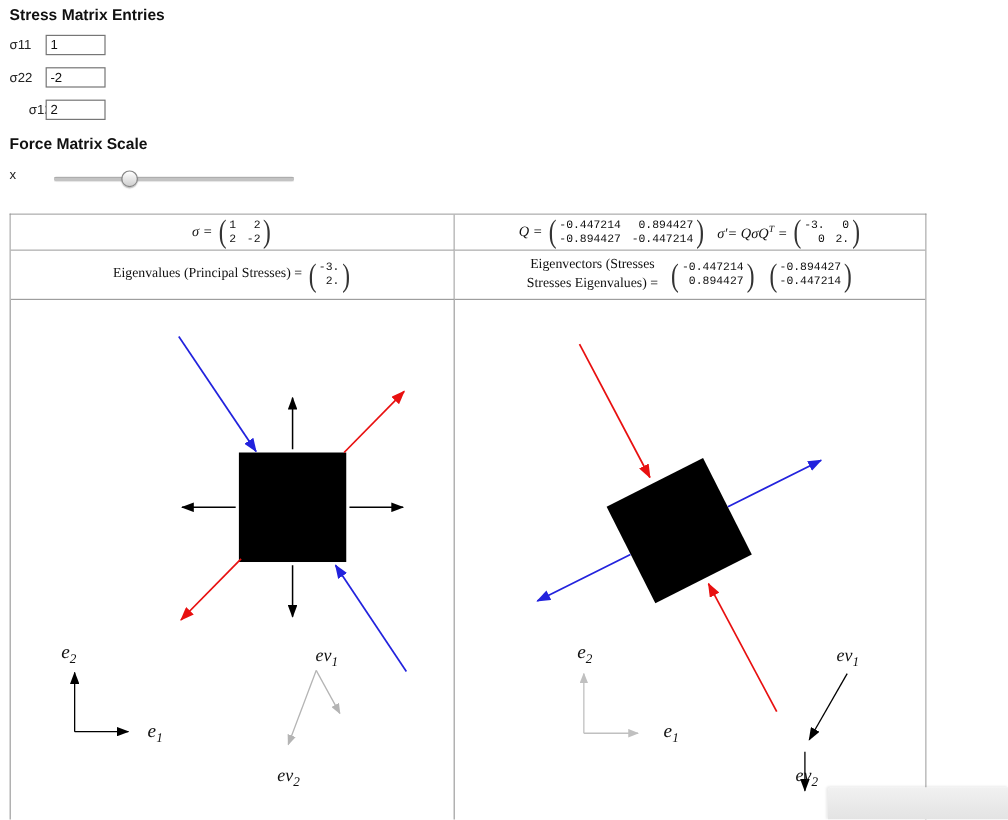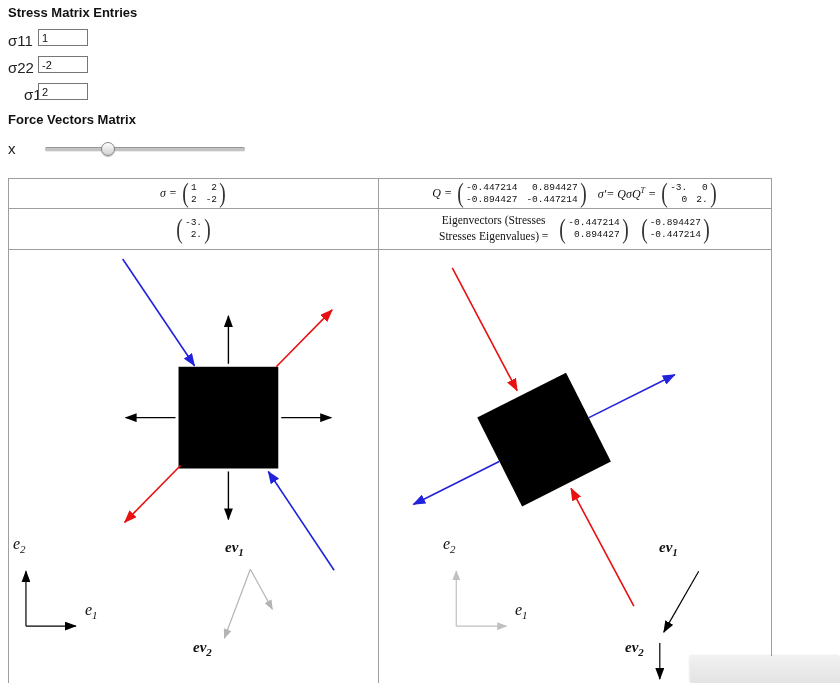--- a/index.html
+++ b/index.html
@@ -4,21 +4,21 @@
 <style>
   html,body{margin:0;padding:0;}
   body{
     width:840px;height:683px;background:#ffffff;overflow:hidden;
     font-family:"Liberation Sans",sans-serif;
   }
   .stage{position:relative;width:840px;height:683px;background:#fff;}
 
   
   .heading{position:absolute;font-size:13px;font-weight:bold;color:#111;}
-  .flabel{position:absolute;font-size:15px;color:#222;}
+  .flabel{position:absolute;font-size:11px;color:#222;}
   .finput{
     position:absolute;width:42px;height:13px;font-size:11px;
     font-family:"Liberation Sans",sans-serif;border:1px solid #767676;
     padding:1px 3px;background:#fff;color:#111;
   }
   .slider{position:absolute;left:45px;top:141px;width:200px;height:16px;}
   .slider-track{
     position:absolute;top:6px;left:0;width:200px;height:3px;background:#c3c3c3;
     border-top:1px solid #979797;border-bottom:1px solid #ededed;border-radius:2px;
   }
@@ -32,21 +32,21 @@
   .results-table{
     position:absolute;left:8px;top:178px;display:grid;
     grid-template-columns:370px 392px;grid-template-rows:30px 41px 434px;
     border:1px solid #9e9e9e;border-bottom:0;background:#fff;
   }
   .cell{
     border-right:1px solid #9e9e9e;border-bottom:1px solid #9e9e9e;background:#fff;
     display:flex;align-items:center;justify-content:center;overflow:hidden;gap:10px;
   }
   .cell.last-col{border-right:0;}
-  .cell.diagram{border-bottom:0;display:block;position:relative;}
+  .cell.diagram{border-bottom:0;display:block;position:relative;margin-left:38px;}
 
   .mexpr{display:inline-flex;align-items:center;gap:4px;}
   .mlabel{font-family:"Liberation Serif",serif;font-style:italic;font-size:12px;color:#111;white-space:nowrap;}
   .slabel{font-family:"Liberation Serif",serif;font-size:11.5px;color:#111;text-align:center;line-height:1.35;}
   .mlabel sup{font-size:8px;}
   .matrix{display:inline-flex;align-items:center;}
   .paren{
     font-family:"Liberation Serif",serif;font-size:27px;font-weight:300;
     line-height:.85;color:#333;transform:scaleX(.72);
   }
@@ -57,21 +57,21 @@
   .cols2{grid-template-columns:auto auto;}
   .cols1{grid-template-columns:auto;}
 
   
   .diagram-svg{position:absolute;left:0;top:0;width:100%;height:100%;}
   .axlabel{
     position:absolute;font-family:"Liberation Serif",serif;font-style:italic;
     font-size:16px;color:#111;line-height:1;white-space:nowrap;
   }
   .axlabel sub{font-size:11px;}
-  .axlabel.small{font-size:15px;font-weight:bold;}
+  .axlabel.small{font-size:15px;}
   line{fill:none;}
   .sw16{stroke-width:1.6;}
   .sw14{stroke-width:1.4;}
   .sw12{stroke-width:1.2;}
 
   
   .corner-box{
     position:absolute;left:690px;top:656px;width:150px;height:27px;
     background:linear-gradient(180deg,#f1f1f1,#e3e3e3);
     border-top-left-radius:3px;box-shadow:-1px -1px 2px rgba(0,0,0,.08);
@@ -86,21 +86,21 @@
 
   <span class="flabel" style="left:8px;top:32px;">σ11</span>
   <input class="finput" style="left: 38px; top: 29px;" value="1">
 
   <span class="flabel" style="left:8px;top:59px;">σ22</span>
   <input class="finput" style="left: 38px; top: 56px;" value="-2">
 
   <span class="flabel" style="left:24px;top:86px;">σ12</span>
   <input class="finput" style="left: 38px; top: 83px;" value="2">
 
-  <div class="heading" style="left:8px;top:112px;">Force Vectors Matrix</div>
+  <div class="heading" style="left:8px;top:112px;">Force Matrix Scale</div>
 
   <span class="flabel" style="left:8px;top:140px;">x</span>
   <div class="slider">
     <div class="slider-track"></div>
     <div class="slider-thumb"></div>
   </div>
 
   <div class="results-table">
 
     <div class="cell">
@@ -143,20 +143,21 @@
             <span>0</span>
             <span>2.</span>
           </span>
           <span class="paren">)</span>
         </span>
       </span>
     </div>
 
     <div class="cell">
       <span class="mexpr">
+        <span class="slabel">Eigenvalues (Principal Stresses) =</span>
         <span class="matrix">
           <span class="paren">(</span>
           <span class="mgrid cols1">
             <span>-3.</span>
             <span>2.</span>
           </span>
           <span class="paren">)</span>
         </span>
       </span>
     </div>

